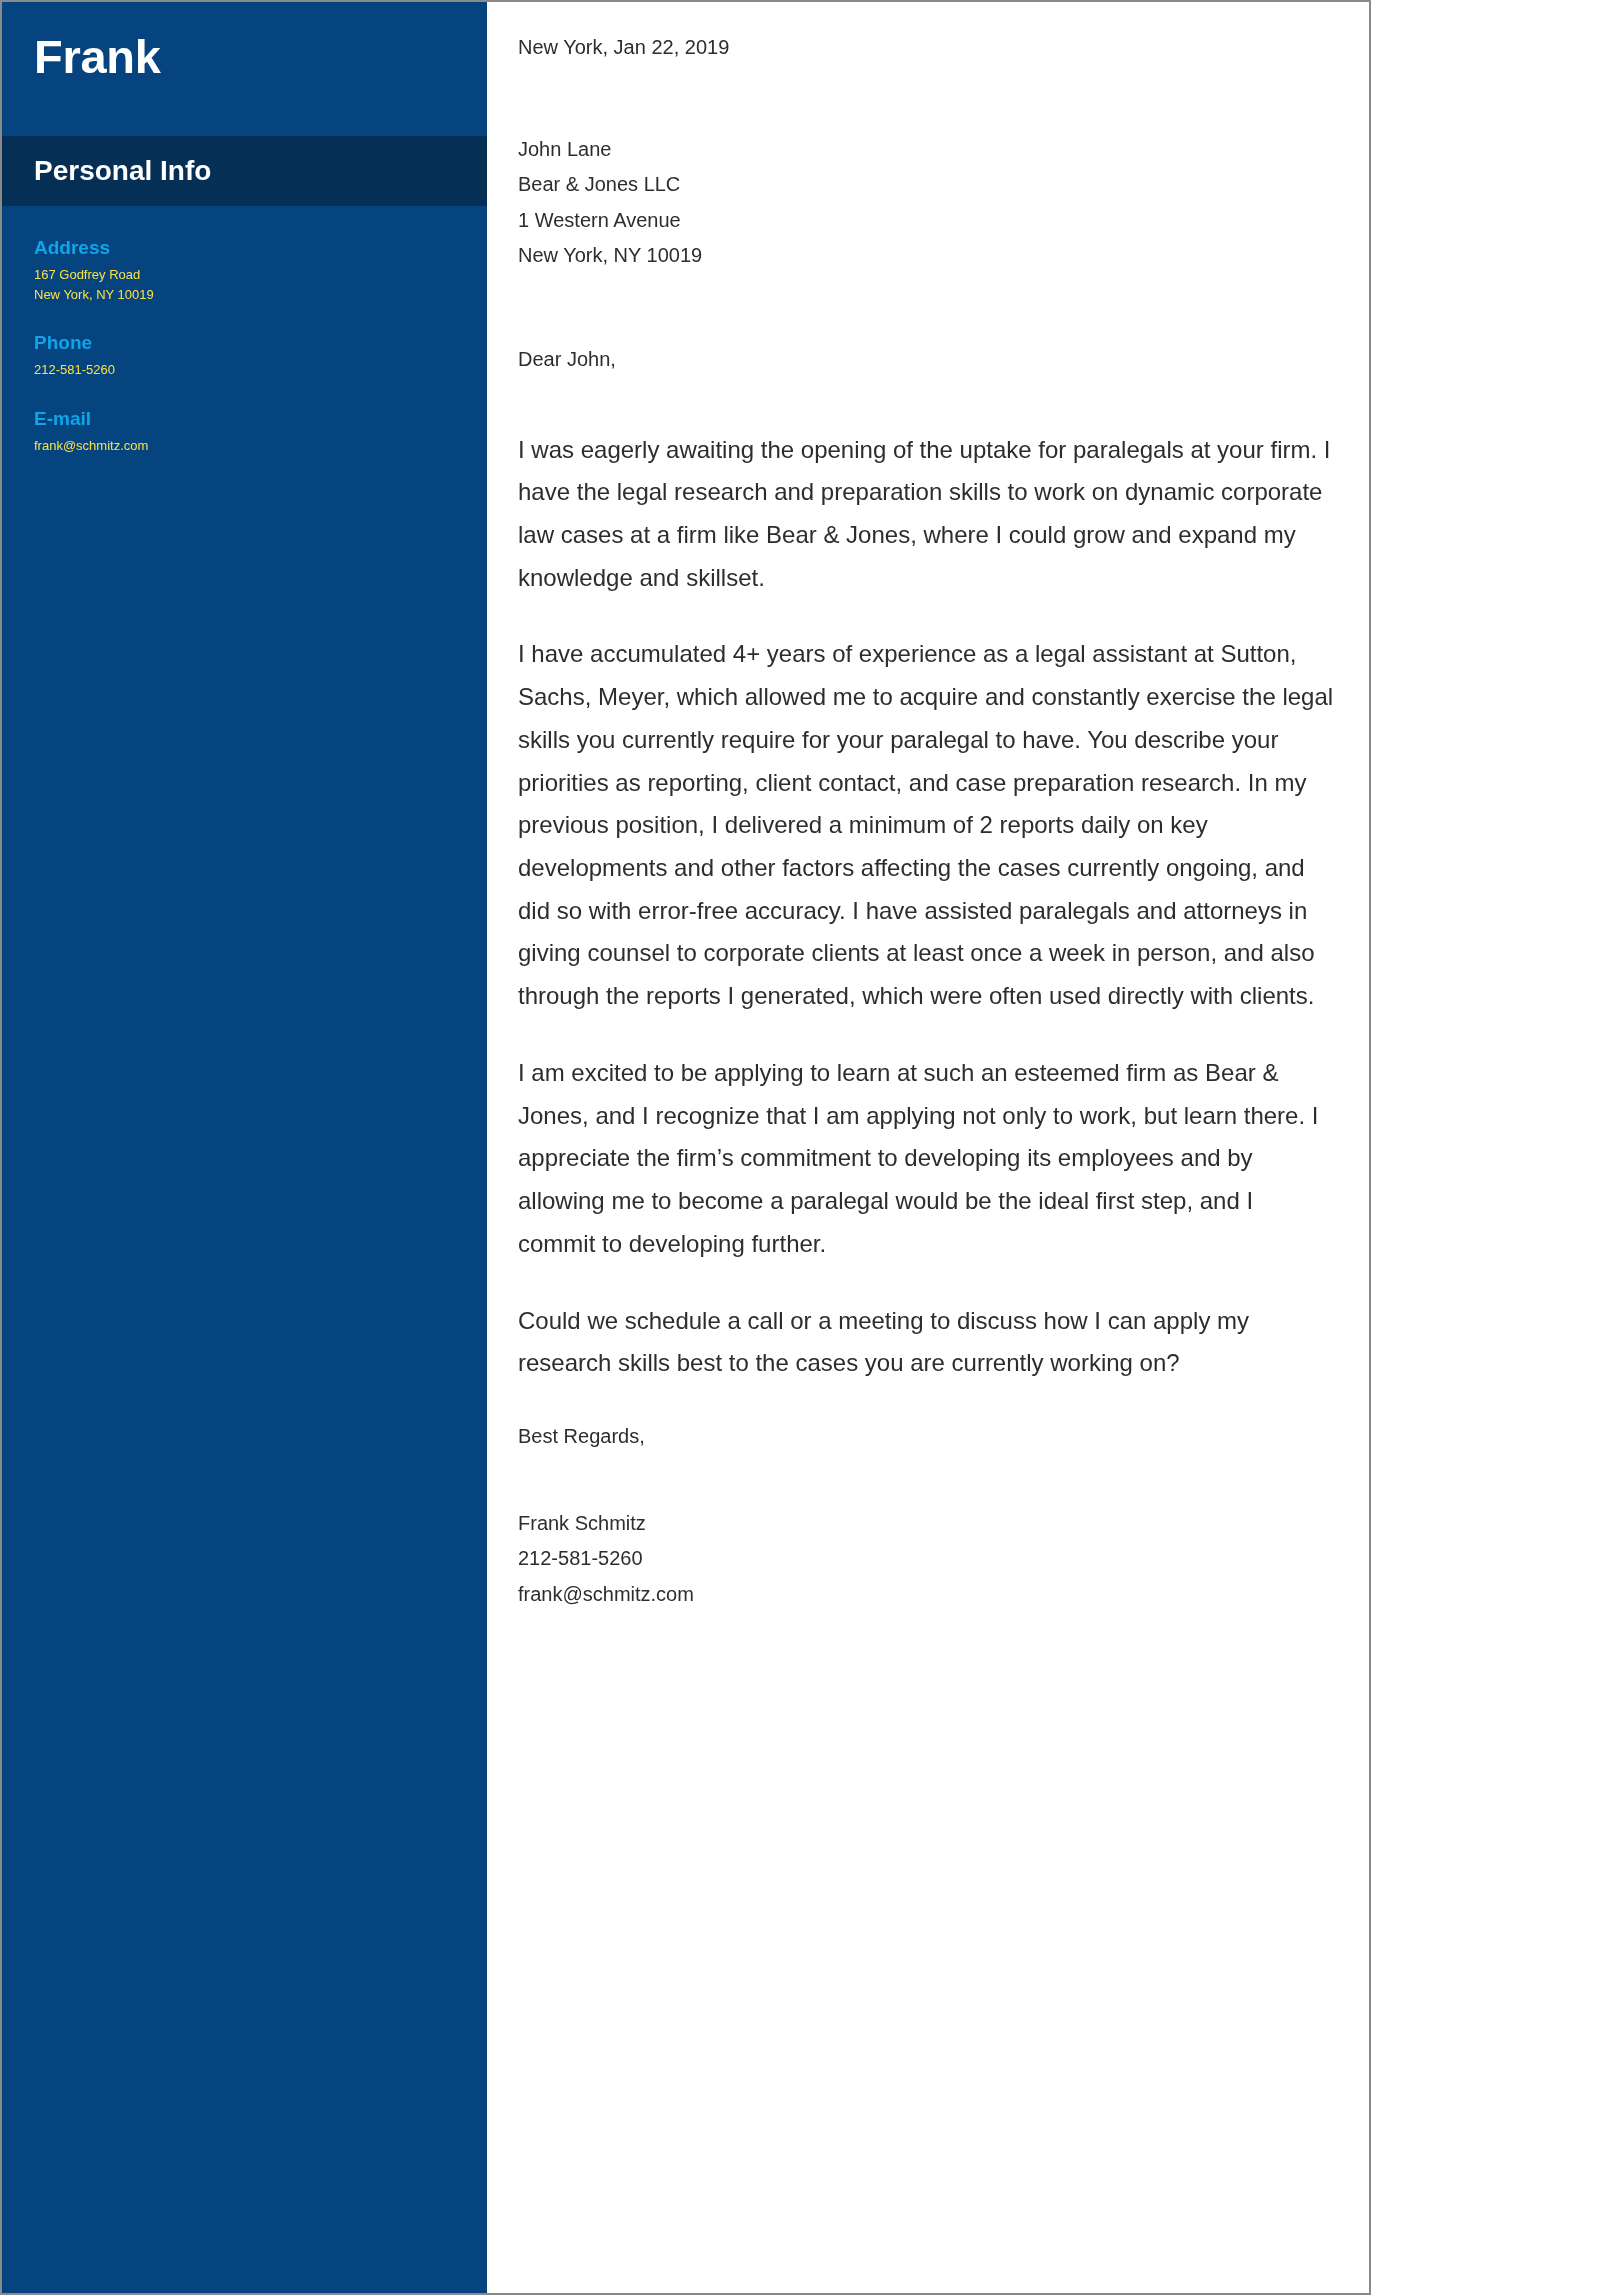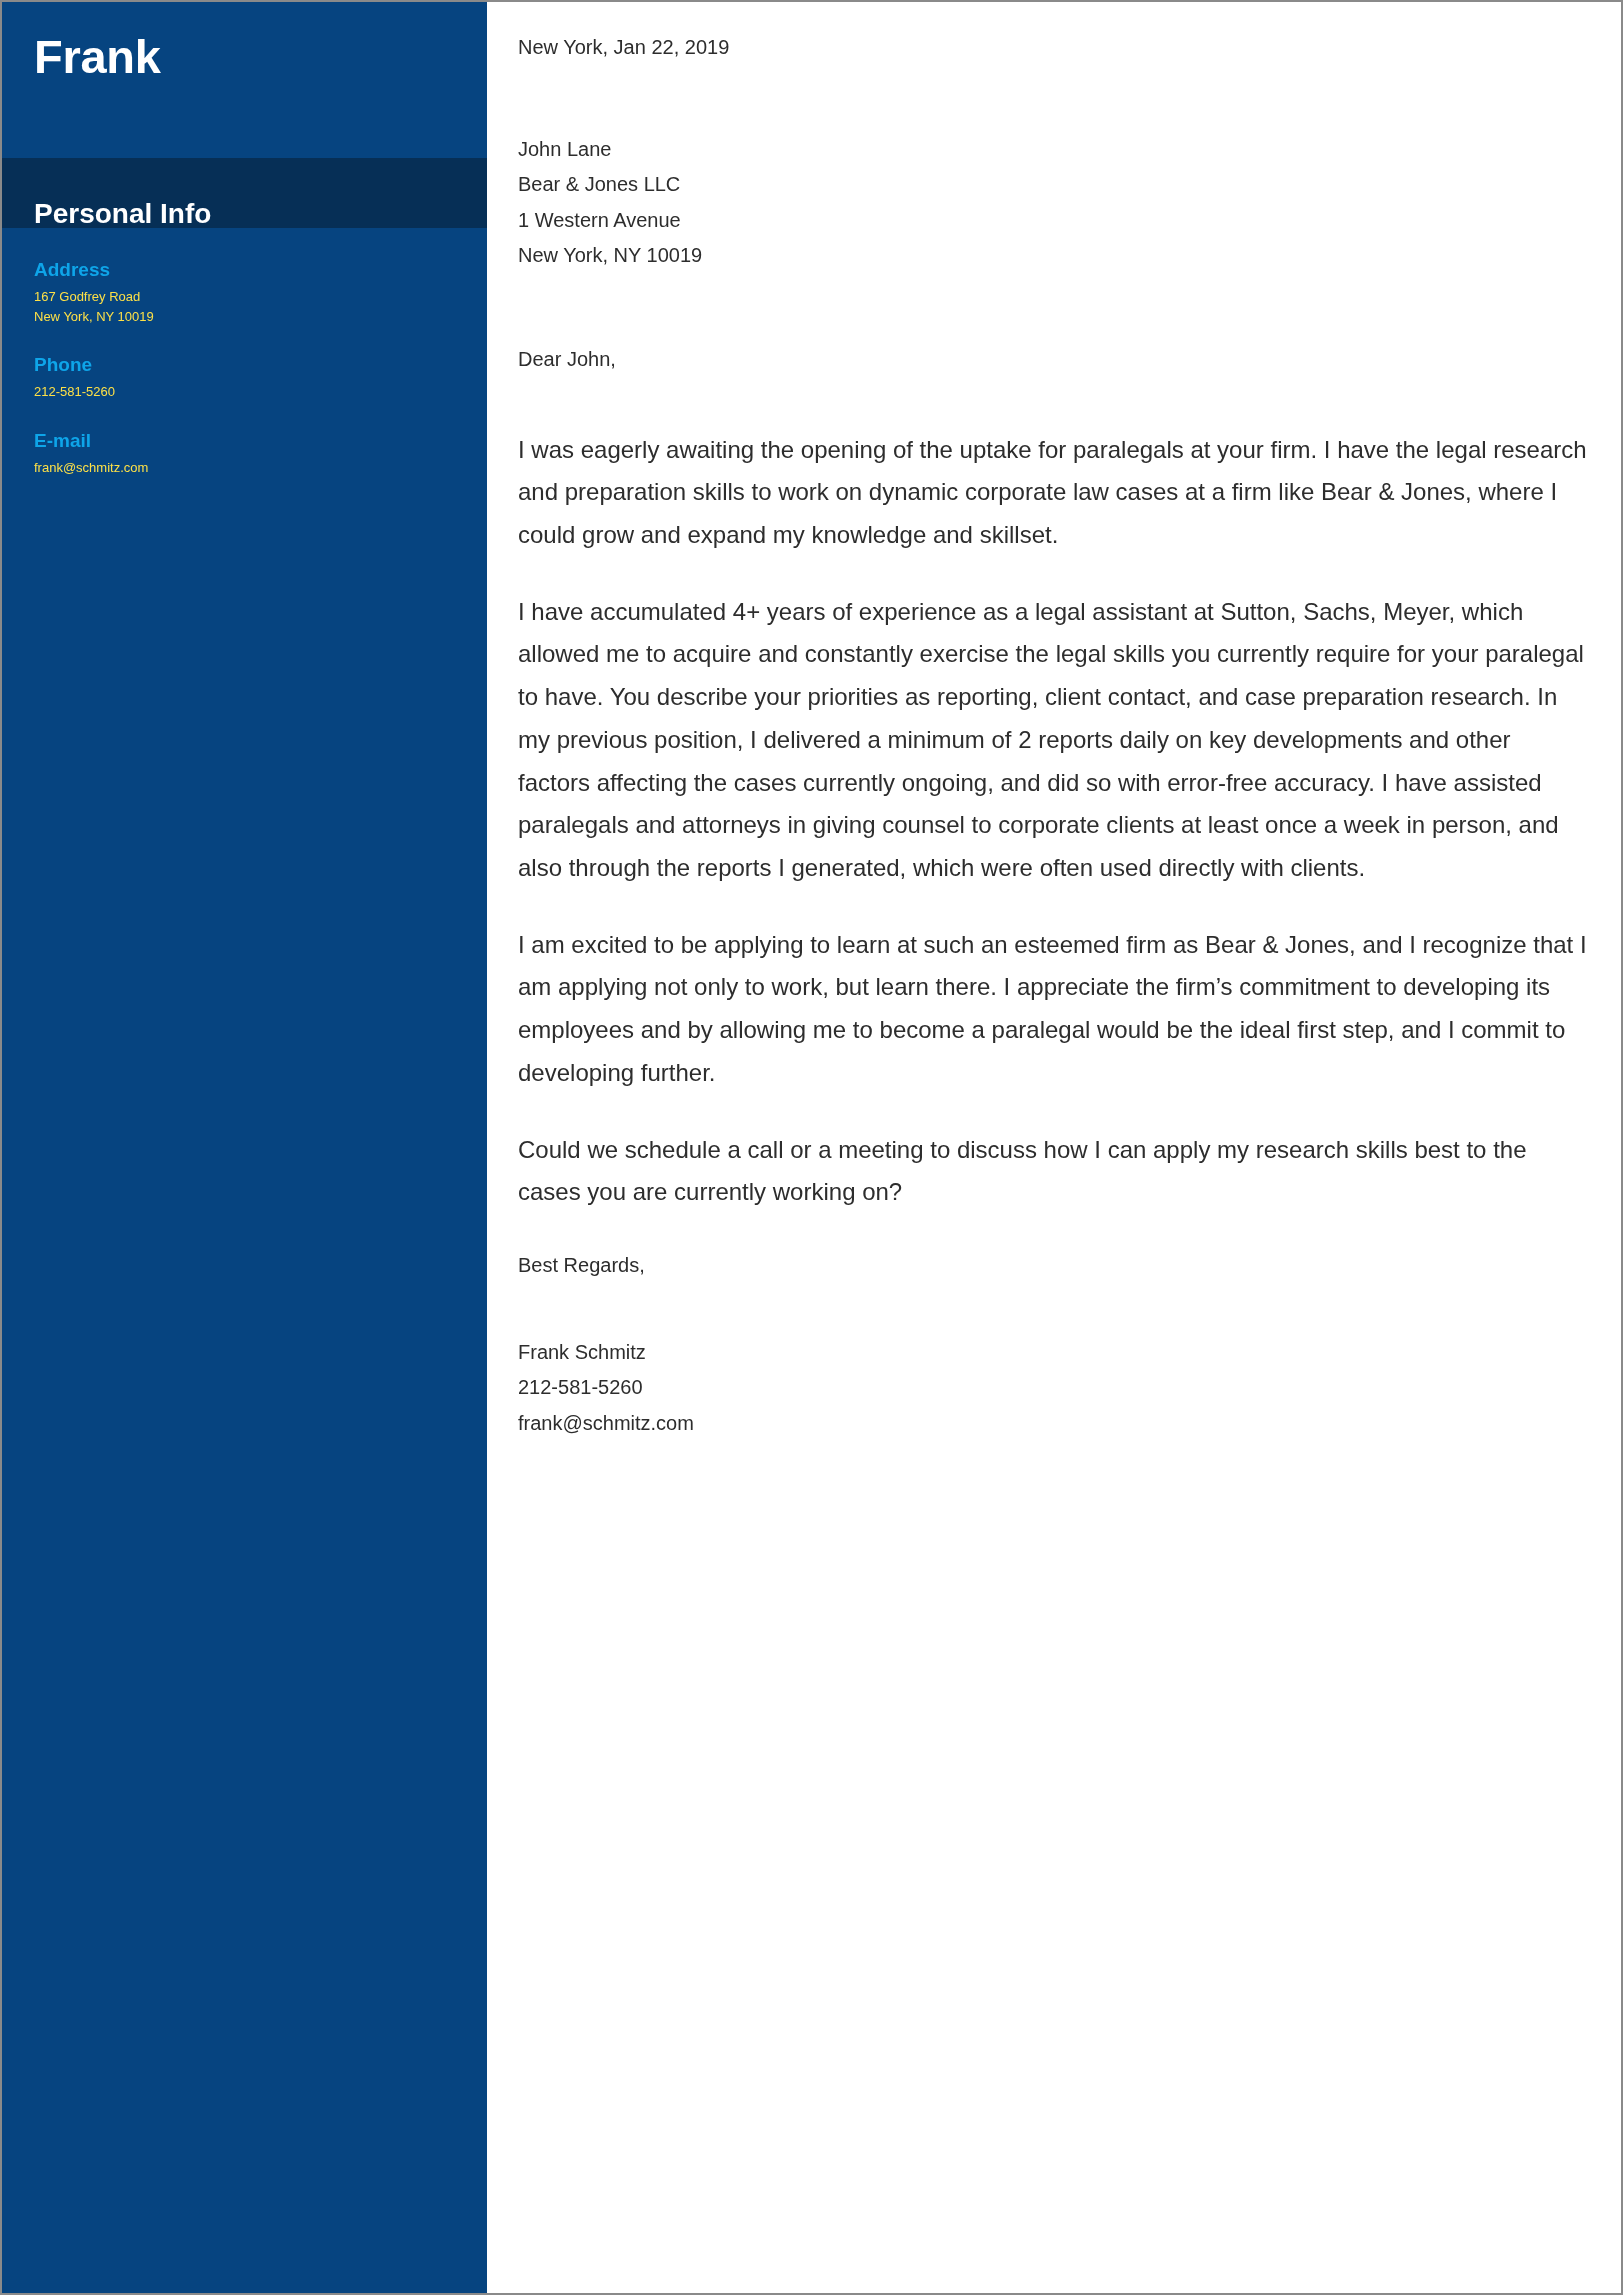--- a/index.html
+++ b/index.html
@@ -8,21 +8,21 @@
     background: #ffffff;
   }
 
   body {
     font-family: "Liberation Sans", sans-serif;
     -webkit-font-smoothing: antialiased;
   }
 
   .page {
     position: relative;
-    width: 1623px;
+    width: 1371px;
     height: 2295px;
     box-sizing: border-box;
     border: 2.4px solid #8a8a8a;
     background: #ffffff;
     overflow: hidden;
     display: flex;
   }
 
   
   .sidebar {
@@ -43,24 +43,24 @@
     font-weight: bold;
     letter-spacing: -0.3px;
     color: #ffffff;
     display: block;
   }
 
   .section-band {
     background: #062f56;
     height: 70px;
     display: flex;
-    align-items: flex-end;
+    align-items: center;
     padding-left: 32px;
     box-sizing: border-box;
-    margin-top: 77px;
+    margin-top: 55px;
   }
 
   .section-band-title {
     font-size: 28px;
     font-weight: bold;
     color: #ffffff;
     line-height: 1;
   }
 
   .info-list {

